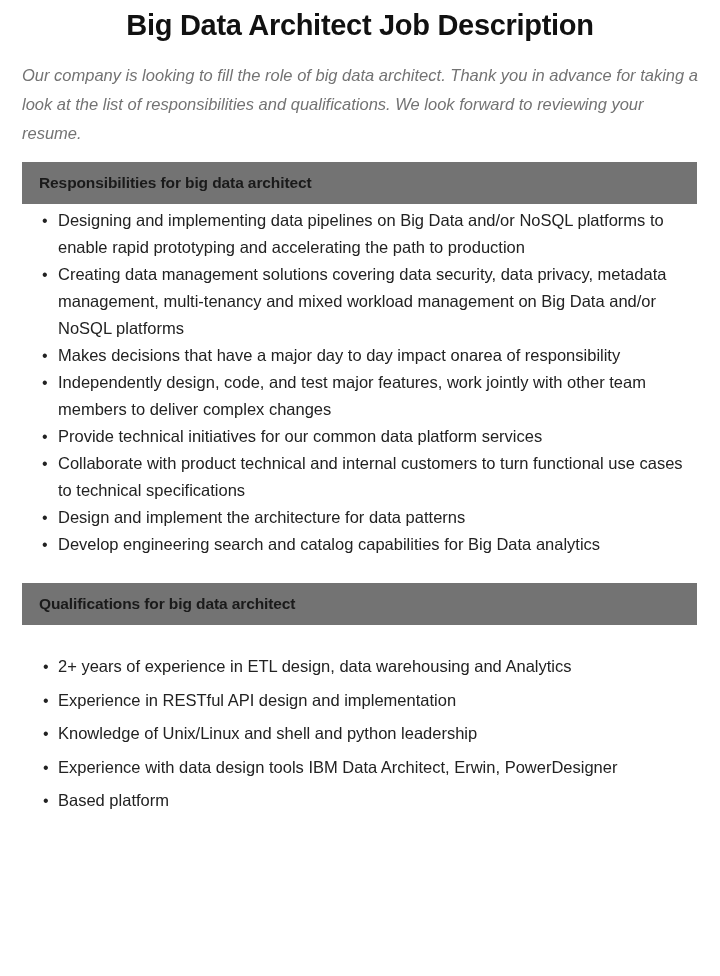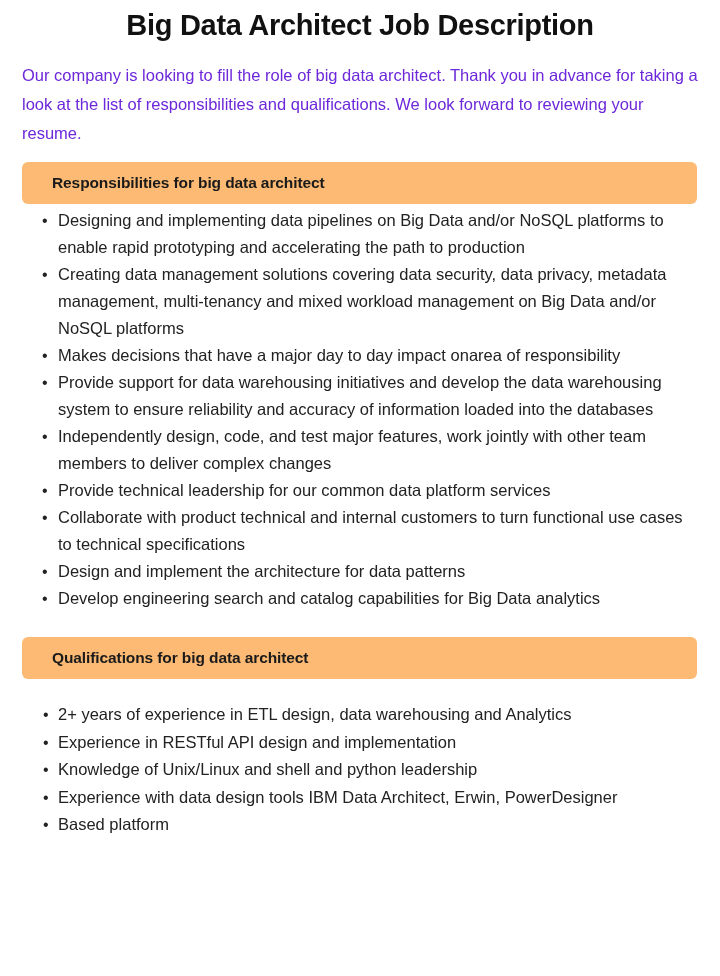--- a/index.html
+++ b/index.html
@@ -29,31 +29,31 @@
     margin: 0;
     padding: 6px 20px 0 20px;
     line-height: 38px;
     color: #111111;
   }
   .intro {
     margin: 0;
     padding: 17px 22px 0 22px;
     font-size: 16.5px;
     line-height: 29px;
-    color: #6d28d9;
+    color: #737373;
+    font-style: italic;
   }
   .section-band {
-    background: #fdba74;
+    background: #737373;
     margin: 0 23px 0 22px;
     height: 42px;
     display: flex;
     align-items: center;
-    padding-left: 30px;
+    padding-left: 17px;
     box-sizing: border-box;
-    border-radius: 6px;
   }
   .section-band-title {
     font-size: 15.5px;
     font-weight: bold;
     color: #1a1a1a;
     letter-spacing: -0.1px;
   }
   .band-wrap-1 { margin-top: 14px; }
   .band-wrap-2 { margin-top: 25px; }
   ul.bullets {
@@ -75,20 +75,21 @@
     content: "\2022";
     position: absolute;
     left: 42px;
     top: 0;
     font-size: 16px;
     line-height: 27px;
     color: #222222;
   }
   ul.bullets.qualifications li {
     line-height: 27.5px;
+    margin-top: 6px;
   }
   ul.bullets.qualifications li::before {
     line-height: 27.5px;
     left: 43px;
   }
 </style>
 </head>
 <body>
 
 <div class="page">
@@ -98,23 +99,22 @@
   <p class="intro">Our company is looking to fill the role of big data architect. Thank you in advance for taking a look at the list of responsibilities and qualifications. We look forward to reviewing your resume.</p>
 
   <div class="band-wrap-1">
     <div class="section-band">
       <span class="section-band-title">Responsibilities for big data architect</span>
     </div>
     <ul class="bullets responsibilities">
       <li>Designing and implementing data pipelines on Big Data and/or NoSQL platforms to enable rapid prototyping and accelerating the path to production</li>
       <li>Creating data management solutions covering data security, data privacy, metadata management, multi-tenancy and mixed workload management on Big Data and/or NoSQL platforms</li>
       <li>Makes decisions that have a major day to day impact onarea of responsibility</li>
-      <li>Provide support for data warehousing initiatives and develop the data warehousing system to ensure reliability and accuracy of information loaded into the databases</li>
       <li>Independently design, code, and test major features, work jointly with other team members to deliver complex changes</li>
-      <li>Provide technical leadership for our common data platform services</li>
+      <li>Provide technical initiatives for our common data platform services</li>
       <li>Collaborate with product technical and internal customers to turn functional use cases to technical specifications</li>
       <li>Design and implement the architecture for data patterns</li>
       <li>Develop engineering search and catalog capabilities for Big Data analytics</li>
     </ul>
   </div>
 
   <div class="band-wrap-2">
     <div class="section-band">
       <span class="section-band-title">Qualifications for big data architect</span>
     </div>

